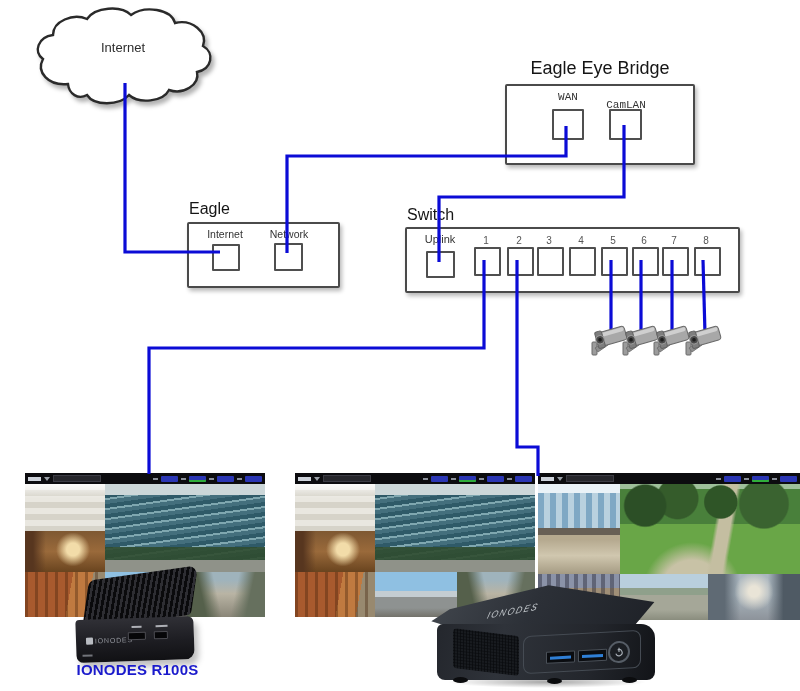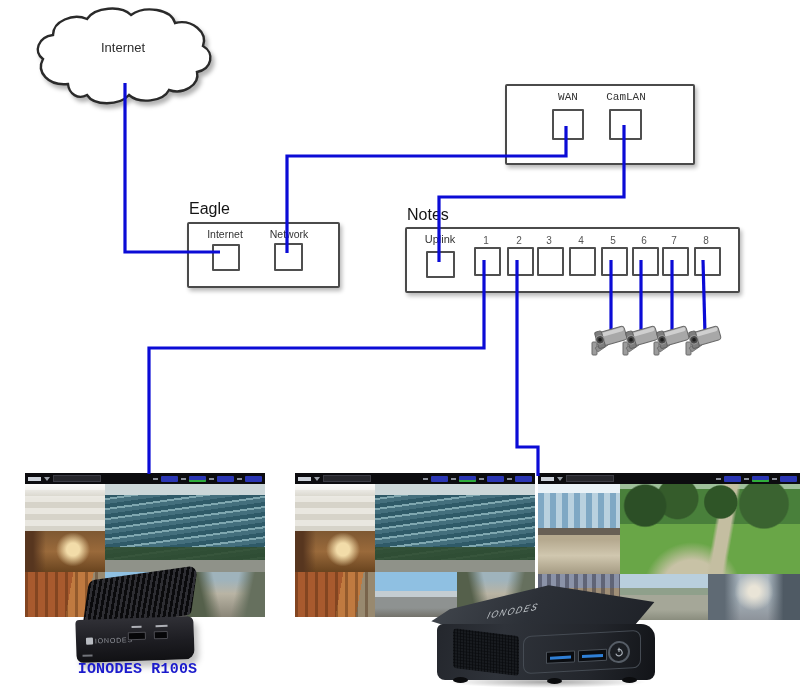--- a/index.html
+++ b/index.html
@@ -95,21 +95,21 @@
   .r100s-front{position:absolute;left:0;top:36px;width:118px;height:43px;border-radius:4px 6px 9px 7px;
     background:linear-gradient(180deg,#303036 0%,#1d1d22 55%,#111114 100%);
     transform:rotate(-2deg);box-shadow:4px 6px 6px rgba(0,0,0,.25);}
   .r100s-logo{position:absolute;left:10px;top:18px;font-size:7px;letter-spacing:.8px;color:#95989f;}
   .r100s-logo::before{content:"";display:inline-block;width:7px;height:7px;background:#b9bcc2;
     margin-right:2px;vertical-align:-1px;border-radius:1px;}
   .r100s-port{position:absolute;top:14px;height:6px;background:#060608;border:1px solid #4c4c52;border-radius:1px;}
   .r100s-mlabel{position:absolute;top:8px;height:2px;background:#cfd2d8;opacity:.8;}
   .r100s-power{position:absolute;left:6px;bottom:6px;width:10px;height:2px;background:#9a9da4;opacity:.7;}
   .r100s-caption{position:absolute;left:55px;top:661px;width:165px;text-align:center;z-index:2;
-    font-size:15px;font-weight:bold;color:#1a1acc;letter-spacing:.2px;font-family:Liberation Mono, monospace;}
+    font-size:15px;font-weight:bold;color:#1a1acc;letter-spacing:.2px;}
 
   
   .nuc{position:absolute;left:423px;top:584px;width:242px;height:104px;z-index:2;}
   .nuc-shadow{position:absolute;left:24px;bottom:0;width:200px;height:12px;
     background:radial-gradient(ellipse,rgba(0,0,0,.35),rgba(0,0,0,0) 70%);}
   .nuc-top{position:absolute;left:6px;top:0;width:230px;height:60px;
     clip-path:polygon(9% 42%,52% 2%,98% 30%,87% 80%,30% 97%,1% 62%);
     background:linear-gradient(118deg,#43484f 0%,#2c3037 45%,#1d2026 100%);}
   .nuc-lid-logo{position:absolute;left:58px;top:22px;font-size:9px;font-style:italic;
     letter-spacing:1.5px;color:#d5dade;opacity:.9;transform:rotate(-10deg) skewX(-26deg);}
@@ -135,36 +135,37 @@
   <div class="cloud-wrap">
     <svg width="190" height="104" viewBox="0 0 190 104">
       <path d="M40 78 C20 80 8 66 15 53 C5 46 10 31 25 29 C25 15 45 7 59 13
                C67 1 93 -1 103 9 C117 -1 143 3 147 17 C164 13 180 26 175 40
                C187 47 184 63 169 66 C172 79 155 89 141 84 C135 96 111 98 101 89
                C91 100 66 100 59 89 C50 94 41 88 40 78 Z" fill="#ffffff" stroke="#2a2a2a" stroke-width="2.4"></path>
     </svg>
     <div class="cloud-label">Internet</div>
   </div>
 
+  <div class="dtitle" style="left:505px;top:58px;width:190px;text-align:center;font-size:18px;">Eagle Eye Bridge</div>
   <div class="dbox" style="left:505px;top:84px;width:186px;height:77px;font-family:Liberation Mono, monospace;">
     <span class="plabel" style="left:61px;top:5px;">WAN</span>
-    <span class="plabel" style="left:119px;top:5px;">CamLAN</span>
+    <span class="plabel" style="left:119px;top:13px;">CamLAN</span>
     <div class="port" style="left:45px;top:23px;width:28px;height:27px;"></div>
     <div class="port" style="left:102px;top:23px;width:29px;height:27px;"></div>
   </div>
 
   <div class="dtitle" style="left:189px;top:200px;font-size:16px;">Eagle</div>
   <div class="dbox" style="left:187px;top:222px;width:149px;height:62px;">
     <span class="plabel" style="left:36px;top:4px;font-size:10.5px;">Internet</span>
     <span class="plabel" style="left:100px;top:4px;font-size:10.5px;">Network</span>
     <div class="port" style="left:23px;top:20px;width:24px;height:23px;"></div>
     <div class="port" style="left:85px;top:19px;width:25px;height:24px;"></div>
   </div>
 
-  <div class="dtitle" style="left:407px;top:206px;font-size:16px;">Notes</div>
+  <div class="dtitle" style="left:407px;top:206px;font-size:16px;">Switch</div>
   <div class="dbox" style="left:405px;top:227px;width:331px;height:62px;">
     <span class="plabel" style="left:33px;top:4px;">Uplink</span>
     <div class="port" style="left:19px;top:22px;width:25px;height:23px;"></div>
 
     <span class="pnum" style="left:79px;top:6px;">1</span>
     <span class="pnum" style="left:112px;top:6px;">2</span>
     <span class="pnum" style="left:142px;top:6px;">3</span>
     <span class="pnum" style="left:174px;top:6px;">4</span>
     <span class="pnum" style="left:206px;top:6px;">5</span>
     <span class="pnum" style="left:237px;top:6px;">6</span>

